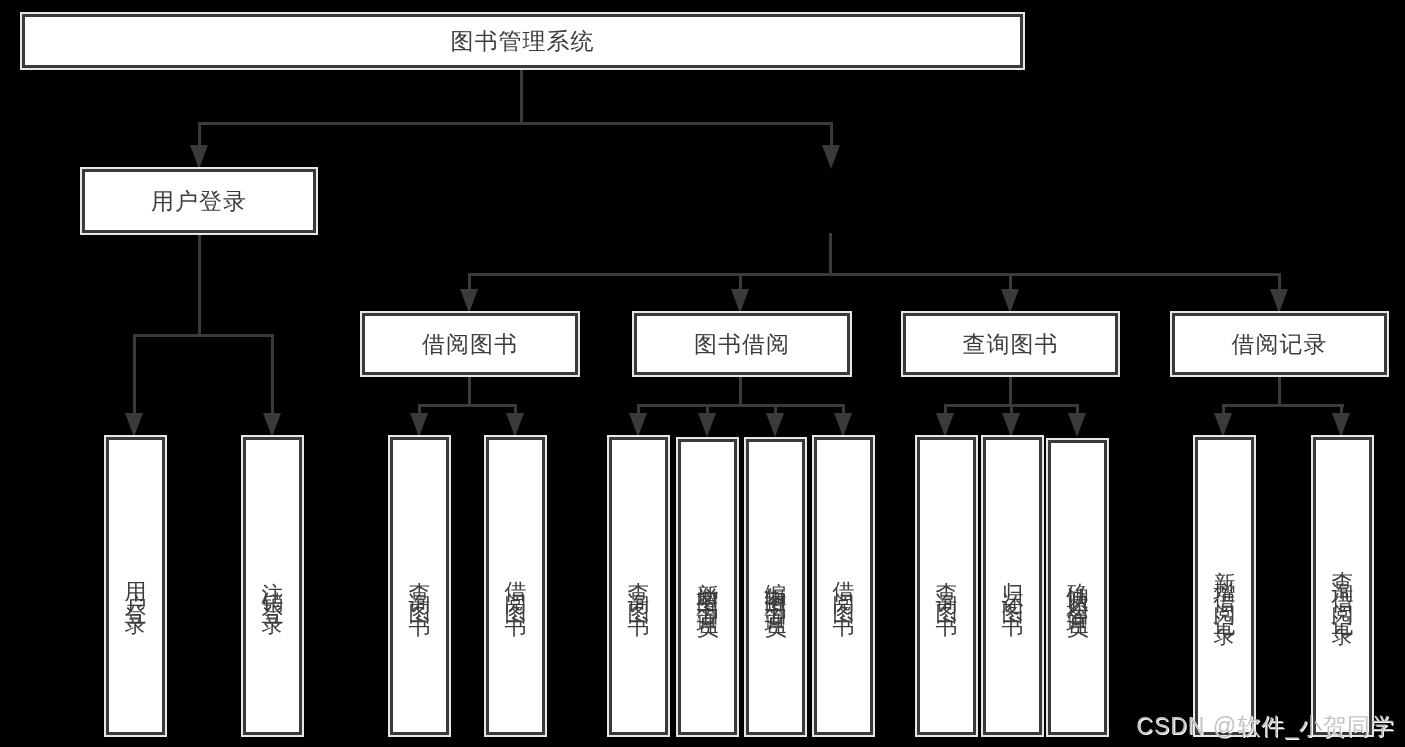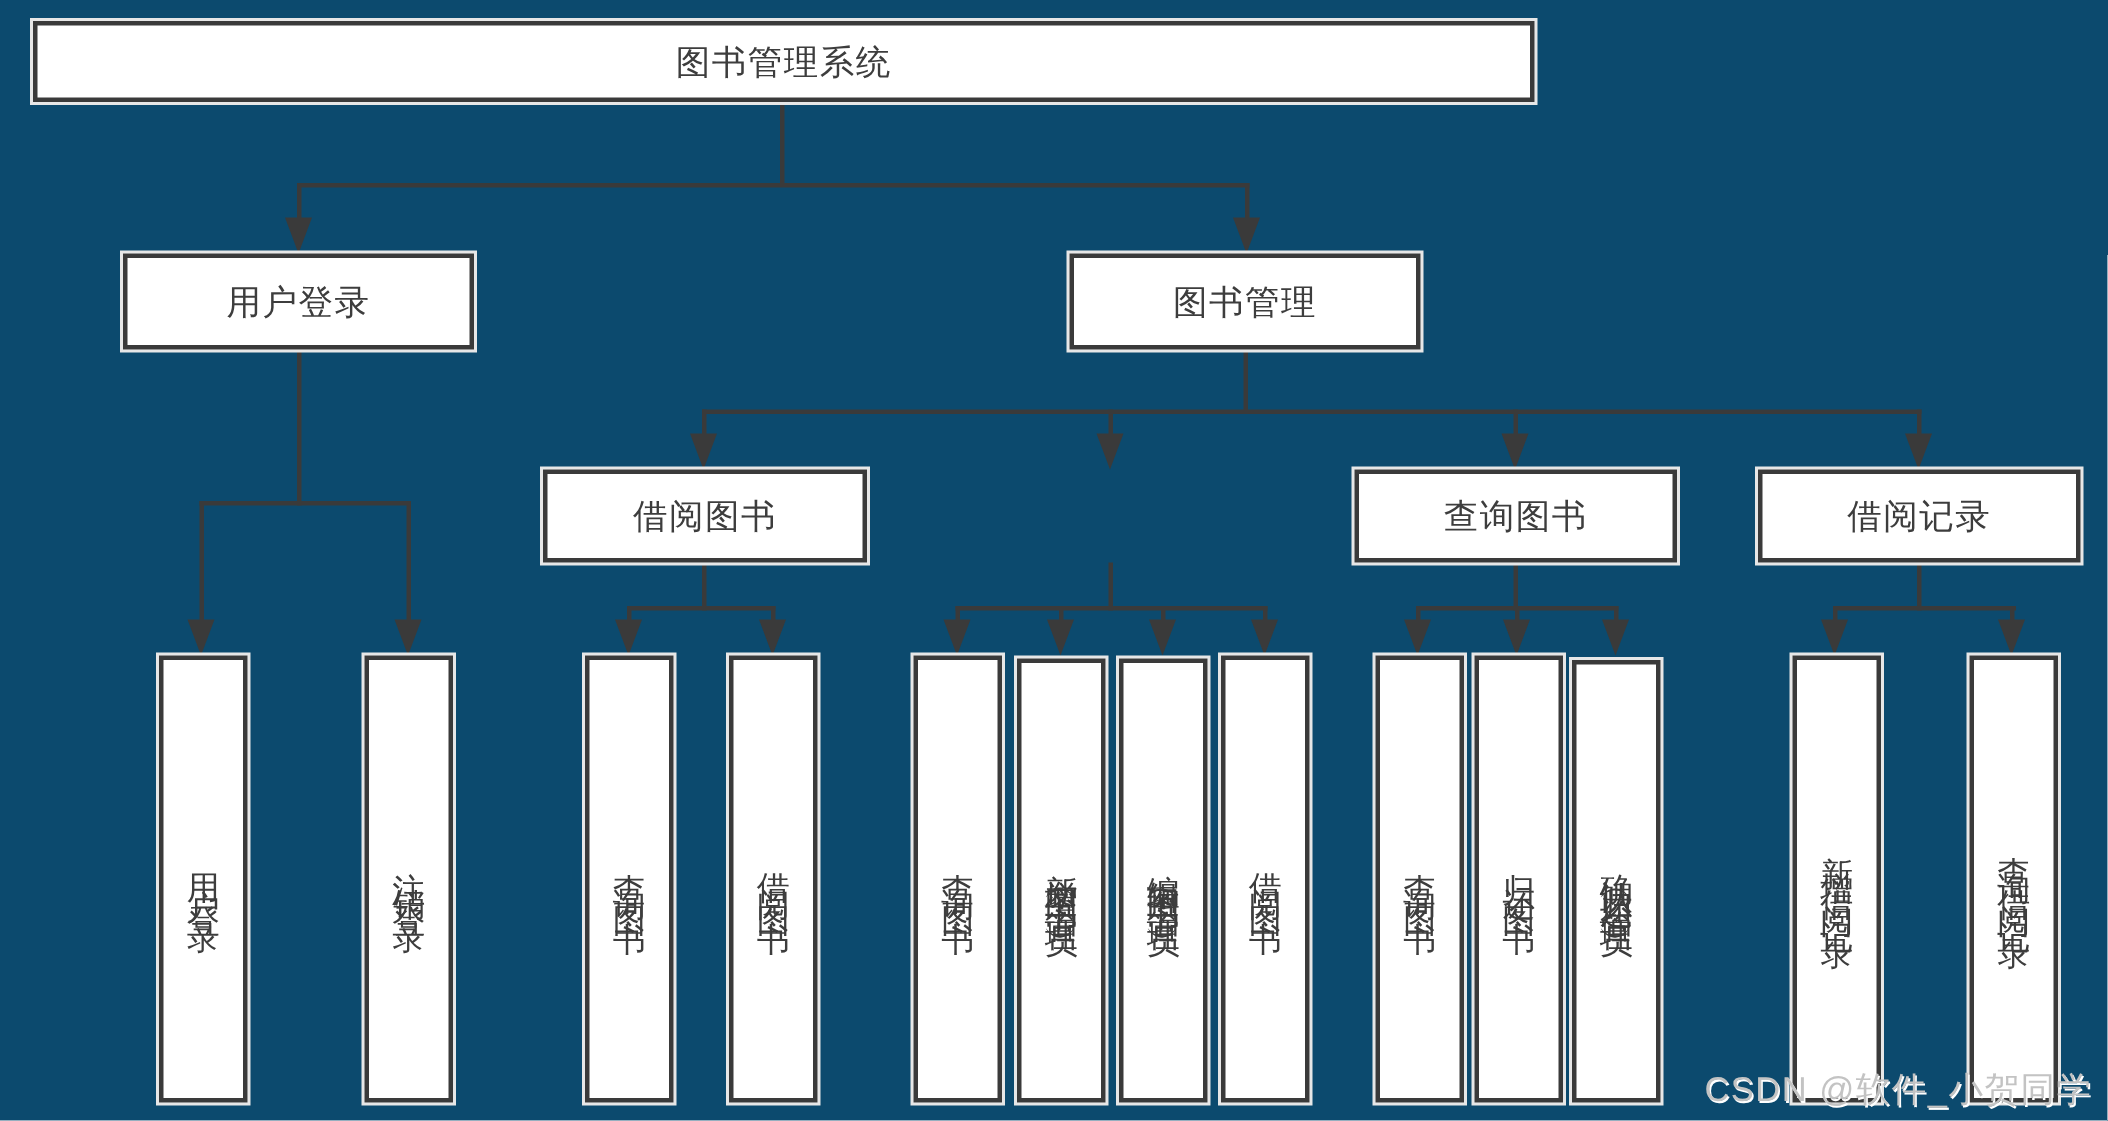--- a/index.html
+++ b/index.html
@@ -4,21 +4,21 @@
 <style>
   html, body {
     margin: 0;
     padding: 0;
     background: #ffffff;
   }
   #canvas {
     position: relative;
     width: 1405px;
     height: 747px;
-    background: #0c4a6e;
+    background: #000000;
     font-family: "Liberation Sans", "DejaVu Sans", sans-serif;
     color: #3d3d3d;
     overflow: hidden;
   }
   
   .node {
     position: absolute;
     box-sizing: border-box;
     background: #ffffff;
     border: 3px solid #3a3a3a;
@@ -79,41 +79,41 @@
   <div class="node" style="left:22px; top:14px; width:1001px; height:54px;">图书管理系统</div>
 
   <div class="vl" style="left:520px; top:68px; height:54px;"></div>
   <div class="hl" style="left:198px; top:122px; width:635px;"></div>
   <div class="vl" style="left:198px; top:122px; height:25px;"></div>
   <div class="arrow" style="left:190px; top:145px;"></div>
   <div class="vl" style="left:830px; top:122px; height:25px;"></div>
   <div class="arrow" style="left:822px; top:145px;"></div>
 
   <div class="node" style="left:82px; top:169px; width:234px; height:64px;">用户登录</div>
-  <div class="node" style="left:713px; top:169px; width:234px; height:64px;">图书管理</div>
 
   <div class="vl" style="left:198px; top:233px; height:104px;"></div>
   <div class="hl" style="left:133px; top:334px; width:141px;"></div>
   <div class="vl" style="left:133px; top:334px; height:81px;"></div>
   <div class="arrow" style="left:125px; top:413px;"></div>
   <div class="vl" style="left:271px; top:334px; height:81px;"></div>
   <div class="arrow" style="left:263px; top:413px;"></div>
 
   <div class="vl" style="left:829px; top:233px; height:43px;"></div>
   <div class="hl" style="left:468px; top:273px; width:813px;"></div>
   <div class="vl" style="left:468px; top:273px; height:18px;"></div>
   <div class="arrow" style="left:460px; top:289px;"></div>
   <div class="vl" style="left:739px; top:273px; height:18px;"></div>
   <div class="arrow" style="left:731px; top:289px;"></div>
   <div class="vl" style="left:1009px; top:273px; height:18px;"></div>
   <div class="arrow" style="left:1001px; top:289px;"></div>
   <div class="vl" style="left:1278px; top:273px; height:18px;"></div>
   <div class="arrow" style="left:1270px; top:289px;"></div>
 
   <div class="node" style="left:362px; top:313px; width:216px; height:62px;">借阅图书</div>
+  <div class="node" style="left:634px; top:313px; width:216px; height:62px;">图书借阅</div>
   <div class="node" style="left:903px; top:313px; width:215px; height:62px;">查询图书</div>
   <div class="node" style="left:1172px; top:313px; width:215px; height:62px;">借阅记录</div>
 
   <div class="vl" style="left:468px; top:375px; height:32px;"></div>
   <div class="hl" style="left:418px; top:404px; width:99px;"></div>
   <div class="vl" style="left:418px; top:404px; height:12px;"></div>
   <div class="arrow" style="left:410px; top:413px;"></div>
   <div class="vl" style="left:514px; top:404px; height:12px;"></div>
   <div class="arrow" style="left:506px; top:413px;"></div>
 

